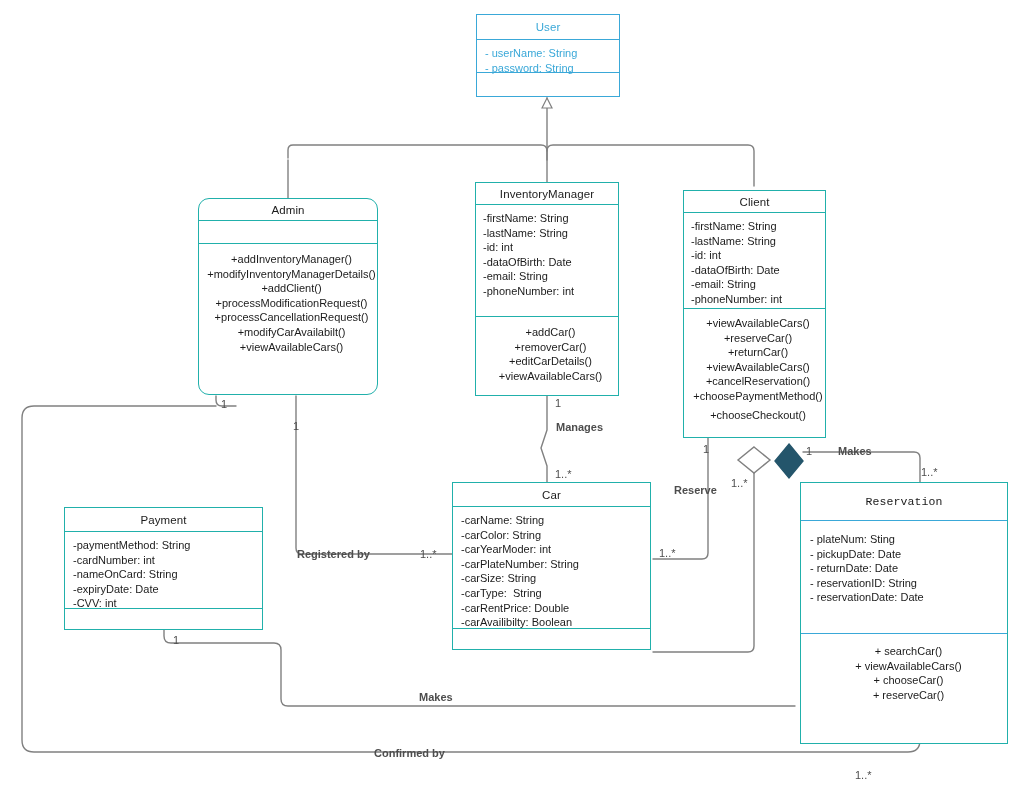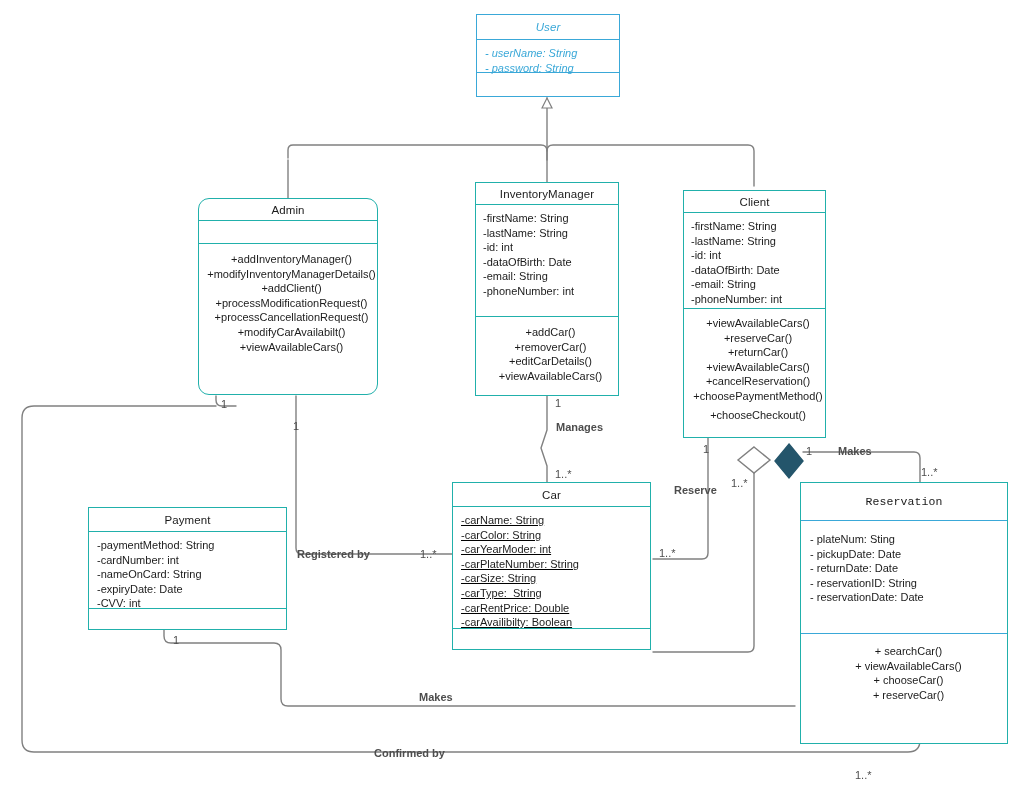--- a/index.html
+++ b/index.html
@@ -140,21 +140,21 @@
       <path d="M164,630 L164,636 Q164,643 171,643 L274,643 Q281,643 281,650 L281,699 Q281,706 288,706 L795,706"></path>
 
       <path d="M216,406 L34,406 Q22,406 22,418 L22,740 Q22,752 34,752 L908,752 Q920,752 920,740 L920,722"></path>
     </g>
 
     <polygon points="754,447 770,460 754,473 738,460" fill="#ffffff" stroke="#808080" stroke-width="1.4"></polygon>
 
     <polygon points="789,444 803,461 789,478 775,461" fill="#24556b" stroke="#24556b" stroke-width="1.4"></polygon>
   </svg>
 
-  <div class="uml-class blue" style="left:476px; top:14px; width:144px; height:83px;font-style:italic;">
+  <div class="uml-class blue" style="left:476px; top:14px; width:144px; height:83px;">
     <div class="sect name-sect" style="height:25px;">
       <span class="name-text">User</span>
     </div>
     <div class="sect attr-sect" style="height:33px; padding:6px 0 0 8px;">
       <div class="member">- userName: String</div>
       <div class="member">- password: String</div>
     </div>
     <div class="sect op-sect" style="height:21px;"></div>
   </div>
 
@@ -214,34 +214,34 @@
       <div class="member">+cancelReservation()</div>
       <div class="member">+choosePaymentMethod()</div>
       <div class="member" style="margin-top:4px;">+chooseCheckout()</div>
     </div>
   </div>
 
   <div class="uml-class" style="left:452px; top:482px; width:199px; height:168px;">
     <div class="sect name-sect" style="height:24px;">
       <span class="name-text">Car</span>
     </div>
-    <div class="sect attr-sect" style="height:122px; padding:6px 0 0 8px;text-decoration:underline;">
+    <div class="sect attr-sect" style="height:122px; padding:6px 0 0 8px;">
       <div class="member">-carName: String</div>
       <div class="member">-carColor: String</div>
       <div class="member">-carYearModer: int</div>
       <div class="member">-carPlateNumber: String</div>
       <div class="member">-carSize: String</div>
       <div class="member">-carType:  String</div>
       <div class="member">-carRentPrice: Double</div>
       <div class="member">-carAvailibilty: Boolean</div>
     </div>
     <div class="sect op-sect"></div>
   </div>
 
-  <div class="uml-class" style="left:64px; top:507px; width:199px; height:123px;margin-left:24px;">
+  <div class="uml-class" style="left:64px; top:507px; width:199px; height:123px;">
     <div class="sect name-sect" style="height:24px;">
       <span class="name-text">Payment</span>
     </div>
     <div class="sect attr-sect" style="height:77px; padding:6px 0 0 8px;">
       <div class="member">-paymentMethod: String</div>
       <div class="member">-cardNumber: int</div>
       <div class="member">-nameOnCard: String</div>
       <div class="member">-expiryDate: Date</div>
       <div class="member">-CVV: int</div>
     </div>

